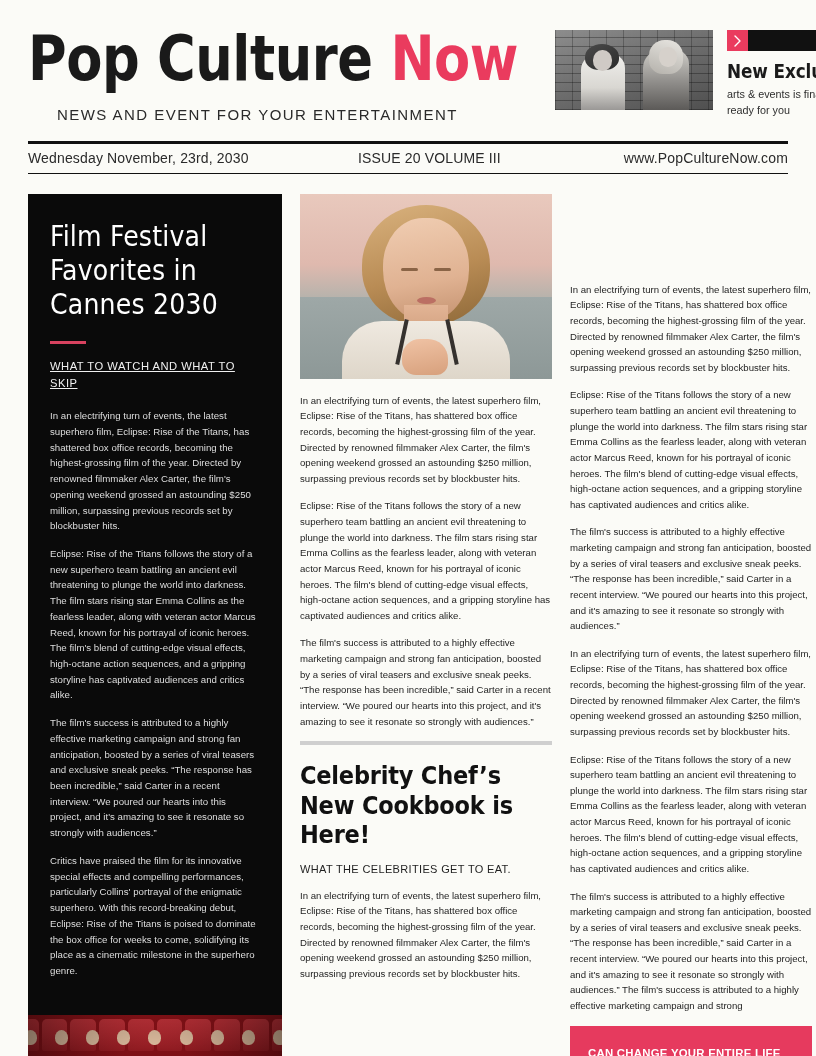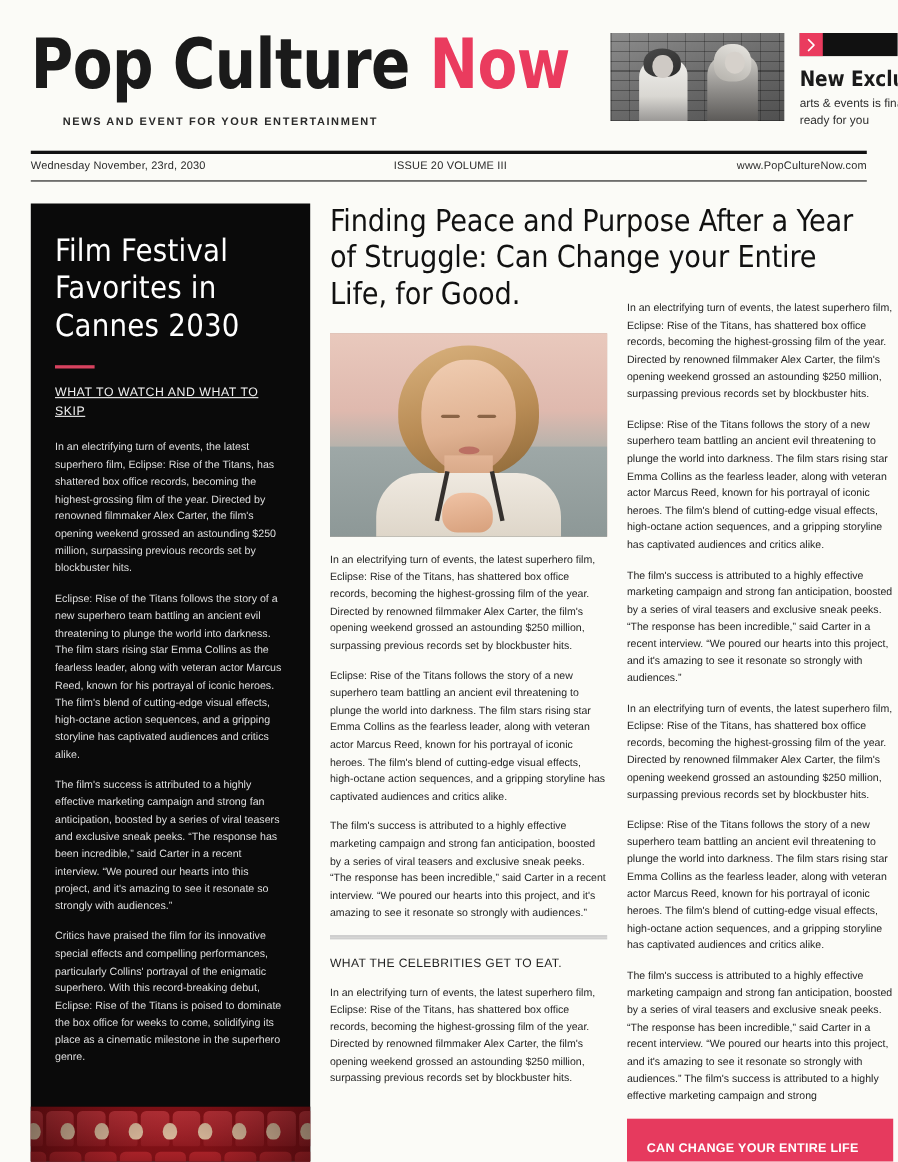--- a/index.html
+++ b/index.html
@@ -37,24 +37,24 @@
     letter-spacing: -0.5px;
     line-height: 0.98;
     transform: scaleX(0.93);
     transform-origin: left center;
     white-space: nowrap;
   }
   .brand-title .accent { color: #ea3b5e; }
 
   .brand-tagline {
     margin-top: 16px;
-    font-size: 10px;
+    font-size: 15px;
     letter-spacing: 1.45px;
     color: #2a2a2a;
-    font-weight: 700;
+    font-weight: 400;
     padding-left: 29px;
   }
 
   .promo {
     display: flex;
     gap: 14px;
     align-items: flex-start;
     padding-top: 4px;
   }
 
@@ -107,21 +107,21 @@
   
   .rule-thick {
     height: 3px;
     background: #111;
     margin: 18px 8px 0 8px;
   }
   .dateline {
     display: flex;
     align-items: flex-end;
     padding: 6px 8px 7px 8px;
-    font-size: 10px;
+    font-size: 14px;
     color: #2a2a2a;
     letter-spacing: 0.15px;
   }
   .dateline .dl-left { flex: 0 0 330px; }
   .dateline .dl-mid { flex: 1; }
   .dateline .dl-right { margin-left: auto; }
   .rule-thin {
     height: 1px;
     background: #111;
     margin: 0 8px;
@@ -432,21 +432,20 @@
             <b></b>
             <b></b>
             <b></b>
           </div>
 
         <div class="ph cin-dark"></div>
       </div>
     </div>
 
     <div class="center-col">
-      <div class="main-headline">Finding Peace and Purpose After a Year of Struggle: Can Change your Entire Life, for Good.</div>
 
       <div class="feature-photo">
         <div class="ph sky"></div>
         <div class="ph water"></div>
         <div class="ph f-hair"></div>
         <div class="ph f-face"></div>
         <div class="ph f-eyeL"></div>
         <div class="ph f-eyeR"></div>
         <div class="ph f-lip"></div>
         <div class="ph f-neck"></div>
@@ -456,20 +455,21 @@
         <div class="ph f-hand"></div>
       </div>
 
       <div class="col-body">
         <p>In an electrifying turn of events, the latest superhero film, Eclipse: Rise of the Titans, has shattered box office records, becoming the highest-grossing film of the year. Directed by renowned filmmaker Alex Carter, the film's opening weekend grossed an astounding $250 million, surpassing previous records set by blockbuster hits.</p>
         <p>Eclipse: Rise of the Titans follows the story of a new superhero team battling an ancient evil threatening to plunge the world into darkness. The film stars rising star Emma Collins as the fearless leader, along with veteran actor Marcus Reed, known for his portrayal of iconic heroes. The film's blend of cutting-edge visual effects, high-octane action sequences, and a gripping storyline has captivated audiences and critics alike.</p>
         <p>The film's success is attributed to a highly effective marketing campaign and strong fan anticipation, boosted by a series of viral teasers and exclusive sneak peeks. “The response has been incredible,” said Carter in a recent interview. “We poured our hearts into this project, and it's amazing to see it resonate so strongly with audiences.”</p>
       </div>
 
       <div class="double-rule"></div>
+      <div class="sub-headline">Celebrity Chef’s New Cookbook is Here!</div>
       <div class="sub-kicker">WHAT THE CELEBRITIES GET TO EAT.</div>
       <div class="col-body">
         <p>In an electrifying turn of events, the latest superhero film, Eclipse: Rise of the Titans, has shattered box office records, becoming the highest-grossing film of the year. Directed by renowned filmmaker Alex Carter, the film's opening weekend grossed an astounding $250 million, surpassing previous records set by blockbuster hits.</p>
 
       </div>
     </div>
 
     <div class="right-col">
       <div class="col-body">
         <p>In an electrifying turn of events, the latest superhero film, Eclipse: Rise of the Titans, has shattered box office records, becoming the highest-grossing film of the year. Directed by renowned filmmaker Alex Carter, the film's opening weekend grossed an astounding $250 million, surpassing previous records set by blockbuster hits.</p>

